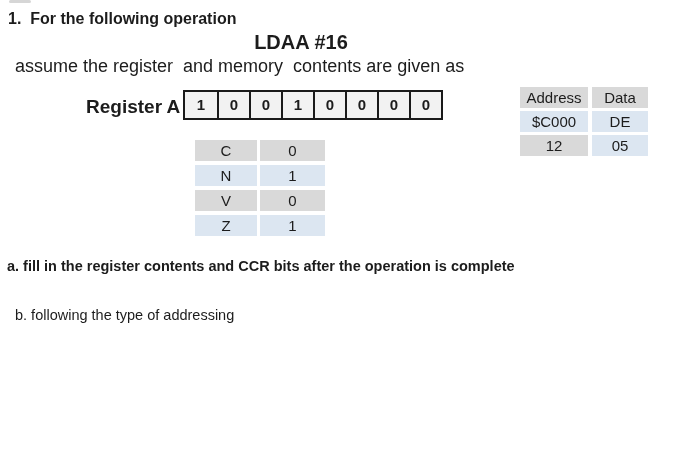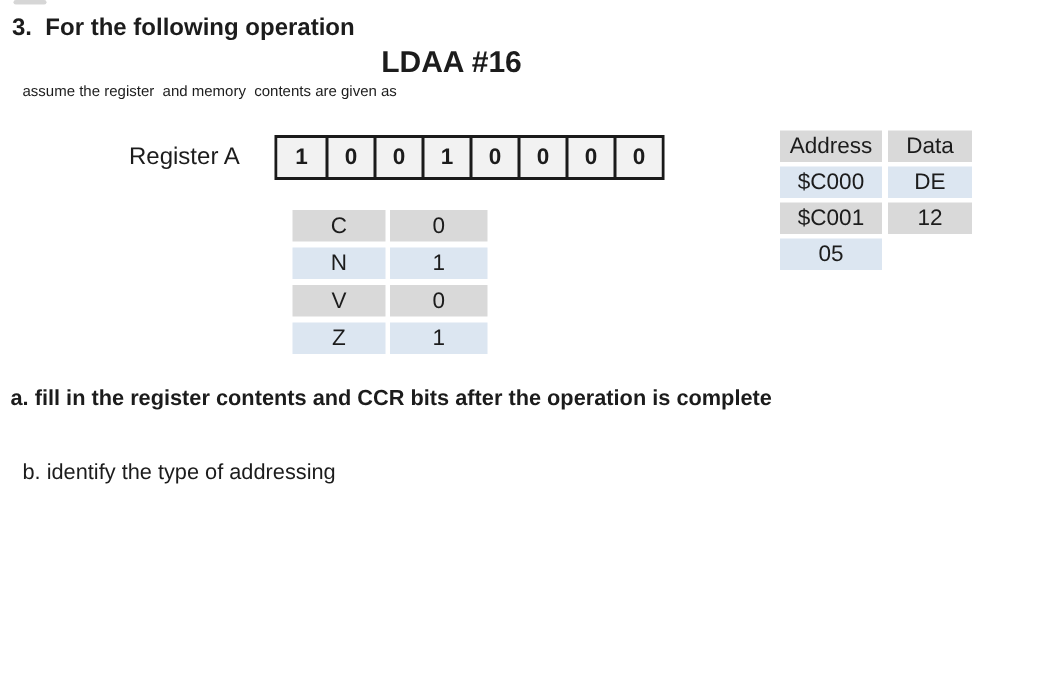--- a/index.html
+++ b/index.html
@@ -10,25 +10,25 @@
     height: 456px;
     background: var(--page-bg, #ffffff);
     font-family: "Liberation Sans", sans-serif;
     color: var(--text, #1c1c1c);
     overflow: hidden;
   }
   .txt { position: absolute; white-space: pre-wrap; }
 
   .heading   { left: 8px;  top: 10px; font-size: 16px; font-weight: bold; }
   .opcode    { left: 0;    top: 31px; width: 602px; text-align: center; font-size: 20px; font-weight: bold; }
-  .assume    { left: 15px; top: 56px; font-size: 10px; }
+  .assume    { left: 15px; top: 56px; font-size: 18px; }
   .qa        { left: 7px;  top: 258px; font-size: 14.5px; font-weight: bold; }
   .qb        { left: 15px; top: 307px; font-size: 14.5px; }
 
-  .reg-label { left: 86px; top: 96px; font-size: 16px; font-weight: normal; }
+  .reg-label { left: 86px; top: 96px; font-size: 19px; font-weight: bold; }
 
   .reg-row {
     position: absolute; left: 183px; top: 90px;
     display: flex;
     border: 2px solid var(--register-border, #1a1a1a);
     background: var(--register-cell-bg, #f2f2f2);
   }
   .reg-cell {
     width: 32px; height: 26px; line-height: 26px;
     text-align: center; font-size: 15px; font-weight: bold;
@@ -61,21 +61,21 @@
     background: #8a8a8a; opacity: 0.35; border-radius: 2px;
   }
 </style>
 </head>
 <body>
 
 <div class="page">
 
   <div class="artifact"></div>
 
-  <div class="txt heading">3.  For the following operation</div>
+  <div class="txt heading">1.  For the following operation</div>
   <div class="txt opcode">LDAA #16</div>
   <div class="txt assume">assume the register  and memory  contents are given as</div>
 
   <div class="txt reg-label">Register A</div>
 
   <div class="reg-row">
     <div class="reg-cell">1</div>
     <div class="reg-cell">0</div>
     <div class="reg-cell">0</div>
     <div class="reg-cell">1</div>
@@ -94,21 +94,20 @@
     <div class="band-cell band-gray">0</div>
     <div class="band-cell band-blue">Z</div>
     <div class="band-cell band-blue">1</div>
   </div>
 
   <div class="mem-table">
     <div class="band-cell band-gray">Address</div>
     <div class="band-cell band-gray">Data</div>
     <div class="band-cell band-blue">$C000</div>
     <div class="band-cell band-blue">DE</div>
-    <div class="band-cell band-gray">$C001</div>
     <div class="band-cell band-gray">12</div>
     <div class="band-cell band-blue">05</div>
   </div>
 
   <div class="txt qa">a. fill in the register contents and CCR bits after the operation is complete</div>
-  <div class="txt qb">b. identify the type of addressing</div>
+  <div class="txt qb">b. following the type of addressing</div>
 
 </div>
 
 </body></html>

